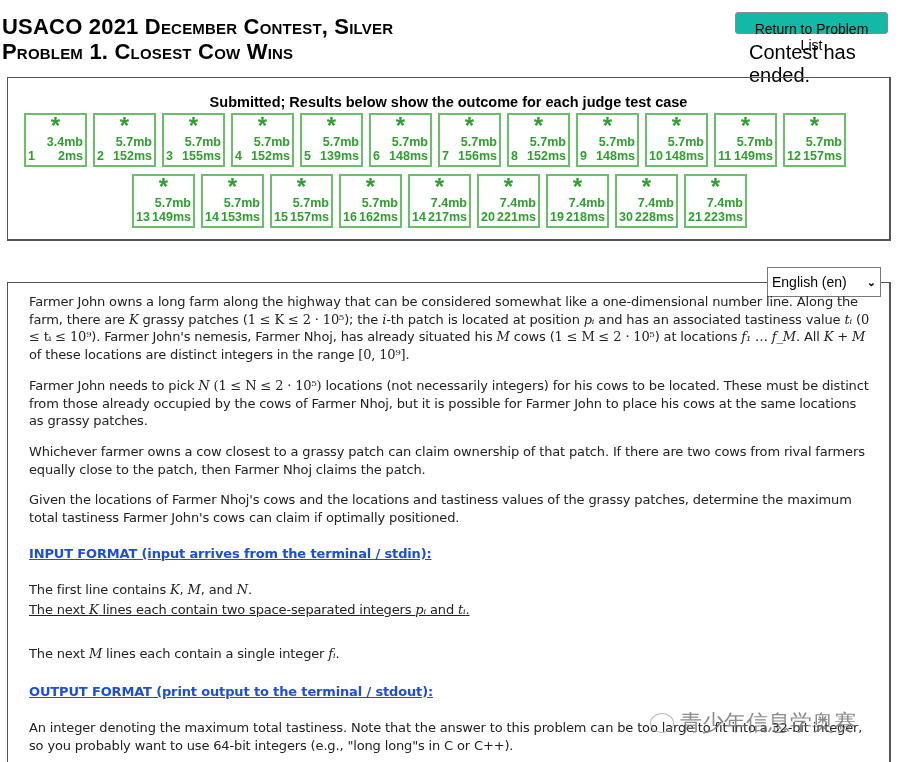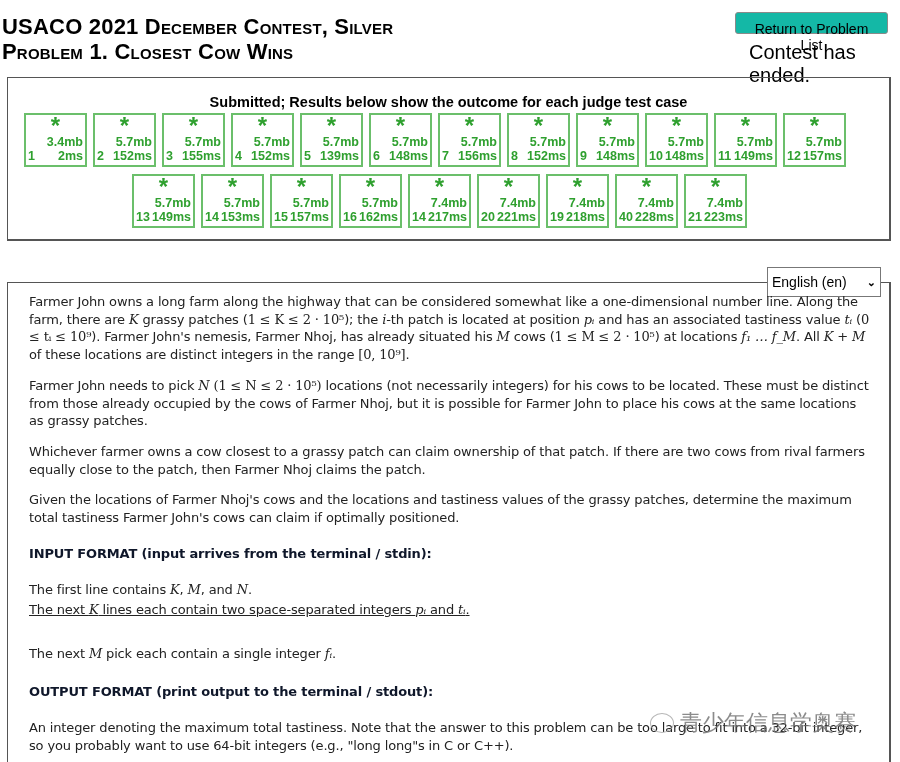--- a/index.html
+++ b/index.html
@@ -17,21 +17,21 @@
   .tc .star { position:absolute; left:0; right:0; top:-1px; text-align:center; font-size:24px; line-height:24px; }
   .tc .mem { position:absolute; right:2px; top:20px; }
   .tc .num { position:absolute; left:2px; bottom:2px; }
   .tc .time { position:absolute; right:2px; bottom:2px; }
   .problem-box { position:absolute; left:7px; top:282px; width:884px; height:490px; border:1px solid #555; border-right:2px solid #555; box-sizing:border-box; }
   .lang-select { position:absolute; left:767px; top:267px; width:114px; height:20px; border:1px solid #777; background:#fff; font-family:"Liberation Sans", sans-serif; font-size:14px; box-sizing:border-box; padding:14px 4px; display:flex; justify-content:space-between; align-items:center;gap:9px; }
   .lang-select .chev { font-size:11px; font-weight:bold; }
   .prose { position:absolute; left:29px; width:842px; font-family:"DejaVu Sans", sans-serif; font-size:13px; line-height:17.5px; color:#222; letter-spacing:-0.15px; }
   .prose i { font-family:"DejaVu Serif", serif; font-style:italic; }
   .prose .m { font-family:"DejaVu Serif", serif; }
-  .prose b { font-weight:bold; color:#0f172a; }
+  .prose b { font-weight:bold; color:#1d4ed8;text-decoration:underline; }
   .watermark { position:absolute; left:650px; top:708px; color:#777; font-size:22px; opacity:0.85; display:flex; align-items:center; gap:6px; }
   .watermark .wc-icon { width:22px; height:18px; border:1px solid #aaa; border-radius:50%; position:relative; }
 </style>
 </head>
 <body>
 
 <div class="title">
   <div class="sc">USACO 2021 December Contest, Silver</div>
   <div class="sc">Problem 1. Closest Cow Wins</div>
 </div>
@@ -154,21 +154,21 @@
       </div>
       <div class="tc">
         <span class="star">*</span>
         <span class="mem">7.4mb</span>
         <span class="num">19</span>
         <span class="time">218ms</span>
       </div>
       <div class="tc">
         <span class="star">*</span>
         <span class="mem">7.4mb</span>
-        <span class="num">40</span>
+        <span class="num">30</span>
         <span class="time">228ms</span>
       </div>
       <div class="tc">
         <span class="star">*</span>
         <span class="mem">7.4mb</span>
         <span class="num">21</span>
         <span class="time">223ms</span>
       </div>
     </div>
 </div>
@@ -196,21 +196,21 @@
 
 <div class="prose" style="top:581px;">
   <span>The first line contains </span><i>K</i><span>, </span><i>M</i><span>, and </span><i>N</i><span>.</span>
 </div>
 
 <div class="prose" style="top:601px;text-decoration:underline;">
   <span>The next </span><i>K</i><span> lines each contain two space-separated integers </span><i>pᵢ</i><span> and </span><i>tᵢ</i><span>.</span>
 </div>
 
 <div class="prose" style="top:645px;">
-  <span>The next </span><i>M</i><span> pick each contain a single integer </span><i>fᵢ</i><span>.</span>
+  <span>The next </span><i>M</i><span> lines each contain a single integer </span><i>fᵢ</i><span>.</span>
 </div>
 
 <div class="prose" style="top:683px;"><b>OUTPUT FORMAT (print output to the terminal / stdout):</b></div>
 
 <div class="prose" style="top:719px;">An integer denoting the maximum total tastiness. Note that the answer to this problem can be too large to fit into a 32-bit integer, so you probably want to use 64-bit integers (e.g., "long long"s in C or C++).</div>
 
 <div class="watermark">
   <span class="wc-icon"></span>
   <span>青少年信息学奥赛</span>
 </div>

